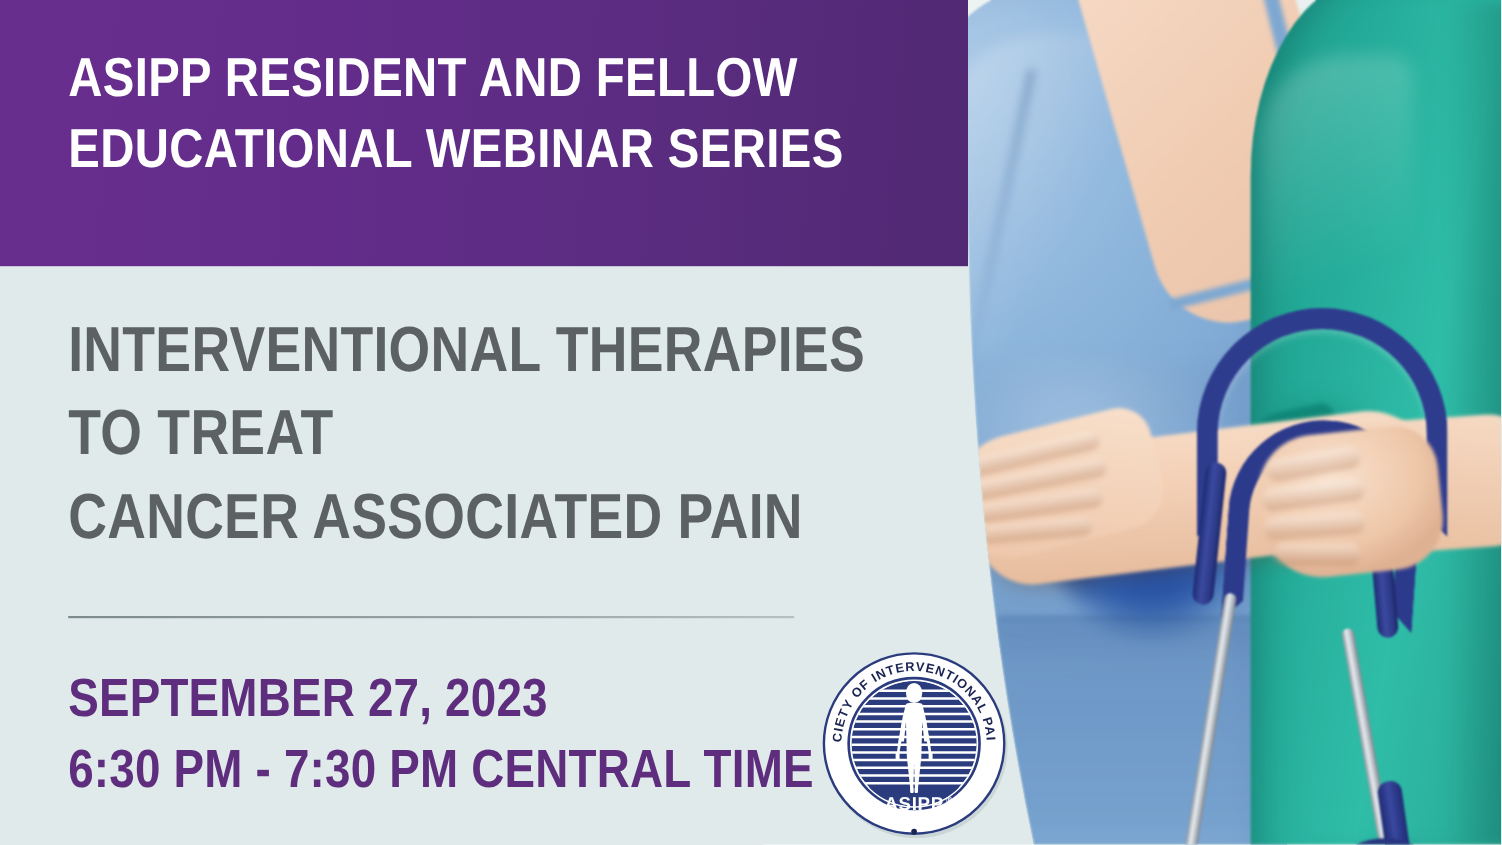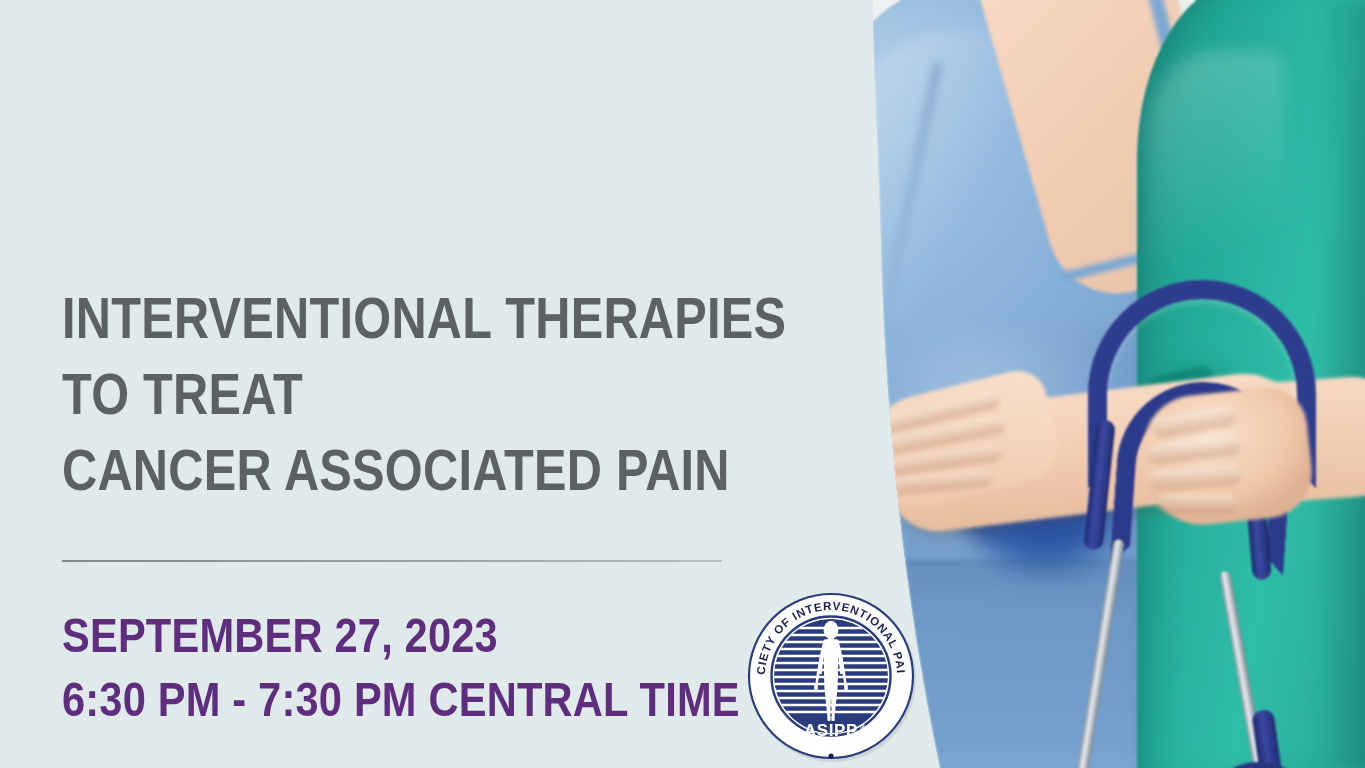--- a/index.html
+++ b/index.html
@@ -445,20 +445,26 @@
       <div class="hand-b"></div>
       <div class="knuckle k1"></div>
       <div class="knuckle k2"></div>
       <div class="knuckle k3"></div>
       <div class="knuckle k4"></div>
 
       <div class="photo-blur"></div>
     </div>
   </div>
 
+  <div class="header-band">
+    <div class="header-text">
+      <span class="header-line">ASIPP RESIDENT AND FELLOW</span>
+      <span class="header-line">EDUCATIONAL WEBINAR SERIES</span>
+    </div>
+  </div>
 
   <div class="body-area">
     <div class="main-title">
       <span class="title-line">INTERVENTIONAL THERAPIES</span>
       <span class="title-line">TO TREAT</span>
       <span class="title-line">CANCER ASSOCIATED PAIN</span>
     </div>
 
     <div class="divider"></div>
 

